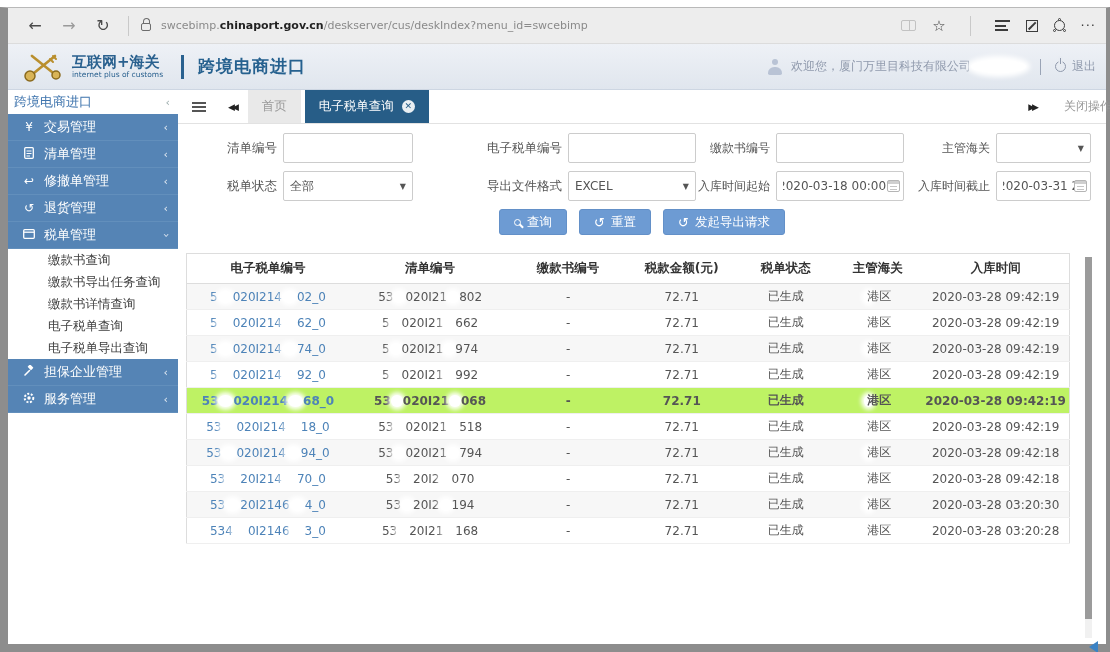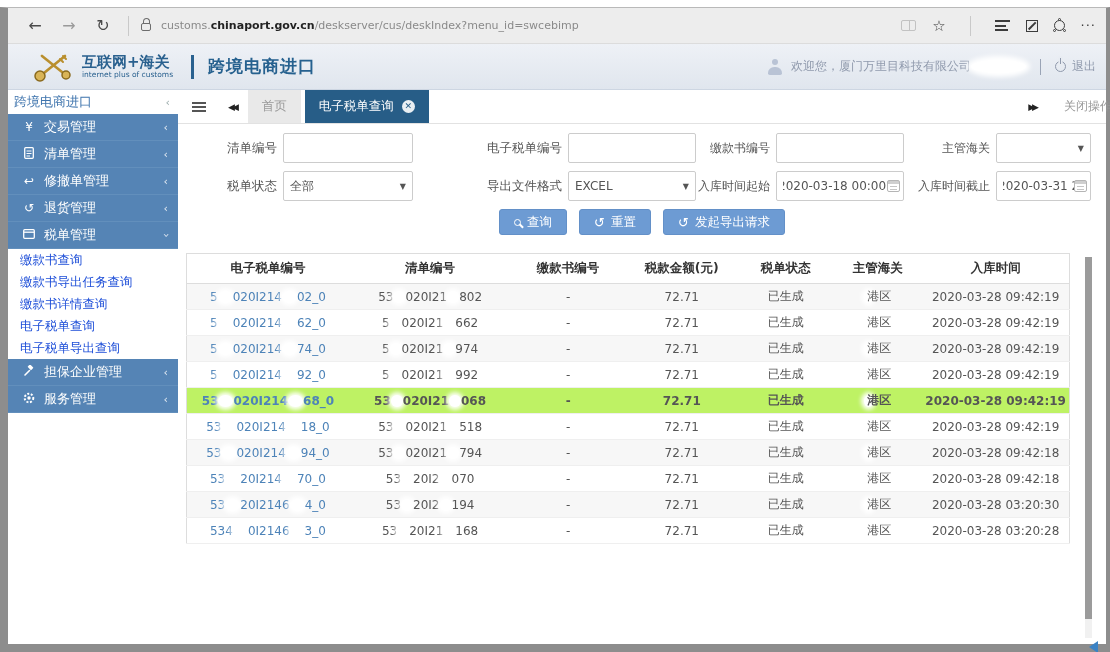--- a/index.html
+++ b/index.html
@@ -27,21 +27,21 @@
   .hub-ico i{position:absolute;left:0;height:2px;background:#3c3c3c;display:block;}
   .hub-ico i:nth-child(1){top:0;width:15px;}.hub-ico i:nth-child(2){top:4.5px;width:11px;}.hub-ico i:nth-child(3){top:9px;width:13px;}
   .note-ico{width:12px;height:12px;border:1.5px solid #3c3c3c;position:relative;}
   .note-ico:before{content:"";position:absolute;width:10px;height:1.5px;background:#3c3c3c;transform:rotate(-45deg);top:4px;left:0px;}
   .share-ico{width:11px;height:11px;border:1.5px solid #3c3c3c;border-radius:50%;position:relative;}
   .share-ico i{position:absolute;width:3px;height:3px;background:#ededed;border:1.2px solid #3c3c3c;border-radius:50%;}
   .share-ico i:nth-child(1){top:-3px;left:3px;}.share-ico i:nth-child(2){bottom:-2px;left:-2px;}.share-ico i:nth-child(3){bottom:-2px;right:-2px;}
   .dots{font-size:13px;color:#3c3c3c;letter-spacing:1px;}
 
   
-  .appheader{height:46px;background:linear-gradient(#eef1f6,#e0e6ee);border-bottom:1px solid #cdd6e2;display:flex;align-items:center;padding:0 10px 0 24px;}
+  .appheader{height:46px;background:linear-gradient(#eef1f6,#e0e6ee);border-bottom:1px solid #cdd6e2;display:flex;align-items:center;padding:0 10px 0 14px;}
   .logo-txt{margin-left:8px;}
   .logo-title{font-size:15px;font-weight:bold;color:#2a618f;line-height:15px;}
   .logo-sub{font-size:7.5px;color:#2a618f;}
   .h-divider{width:3px;height:24px;background:#2a618f;margin:0 14px 0 18px;}
   .app-title{font-size:17px;font-weight:bold;color:#26618f;letter-spacing:1px;}
   .h-right{margin-left:auto;display:flex;align-items:center;color:#8f99ac;font-size:12px;}
   .person{width:16px;height:16px;position:relative;margin-right:8px;}
   .person:before{content:"";position:absolute;top:0;left:5px;width:6px;height:6px;border-radius:50%;background:#b9c3d5;}
   .person:after{content:"";position:absolute;bottom:0;left:1px;width:14px;height:8px;border-radius:7px 7px 2px 2px;background:#b9c3d5;}
   .smudge{display:inline-block;height:13px;background:#fff;border-radius:50%;box-shadow:0 0 5px 4px #fff;vertical-align:middle;}
@@ -52,21 +52,21 @@
   
   .main{display:flex;height:554px;}
   .sidebar{width:170px;background:#fff;flex:none;}
   .sb-title{height:24px;display:flex;align-items:center;padding:0 8px 0 6px;font-size:13px;color:#3f74ad;background:#fff;}
   .sb-title .chev{margin-left:auto;color:#9aa;font-size:11px;}
   .sb-item{height:27px;display:flex;align-items:center;background:#5584b5;color:#fff;font-size:13px;padding:0 10px 0 12px;border-bottom:1px solid #628fbc;cursor:pointer;}
   .sb-item .ico{width:18px;font-size:12px;text-align:center;margin-right:6px;flex:none;}
   .sb-item .chev{margin-left:auto;font-size:11px;color:rgba(255,255,255,.85);}
   .chev-down{display:inline-block;transform:rotate(90deg);}
   .sb-sub{background:#fff;}
-  .sb-subitem{height:22px;line-height:22px;padding-left:12px;font-size:12.5px;color:#1d4ed8;cursor:pointer;}
+  .sb-subitem{height:22px;line-height:22px;padding-left:40px;font-size:12.5px;color:#404040;cursor:pointer;}
 
   .content{flex:1;position:relative;background:#fff;min-width:0;}
 
   
   .tabbar{height:34px;display:flex;align-items:center;border-bottom:1px solid #e2e2e2;padding:0 0 0 10px;background:#fff;}
   .burger{width:14px;height:10px;position:relative;margin:0 10px 0 4px;cursor:pointer;}
   .burger i{position:absolute;left:0;width:14px;height:2px;background:#555;}
   .burger i:nth-child(1){top:0;}.burger i:nth-child(2){top:4px;}.burger i:nth-child(3){top:8px;}
   .arr2{font-size:9px;color:#222;letter-spacing:-3px;margin:0 12px;cursor:pointer;}
   .tab{height:33px;display:flex;align-items:center;padding:0 14px;font-size:12.5px;margin-right:4px;cursor:pointer;}
@@ -113,21 +113,21 @@
 <body>
 
 <div class="window">
 
   <div class="toolbar">
     <span class="nav-ico">←</span>
     <span class="nav-ico dim">→</span>
     <span class="nav-ico">↻</span>
     <span class="tb-divider"></span>
     <span class="lock"></span>
-    <span class="url"><span>customs.</span><b>chinaport.gov.cn</b><span>/deskserver/cus/deskIndex?menu_id=swcebimp</span></span>
+    <span class="url"><span>swcebimp.</span><b>chinaport.gov.cn</b><span>/deskserver/cus/deskIndex?menu_id=swcebimp</span></span>
     <span class="tb-right">
       <span class="book-ico"></span>
       <span class="star">☆</span>
       <span class="tb-divider"></span>
       <span class="hub-ico">
           <i></i>
           <i></i>
           <i></i>
         </span>
       <span class="note-ico"></span>

